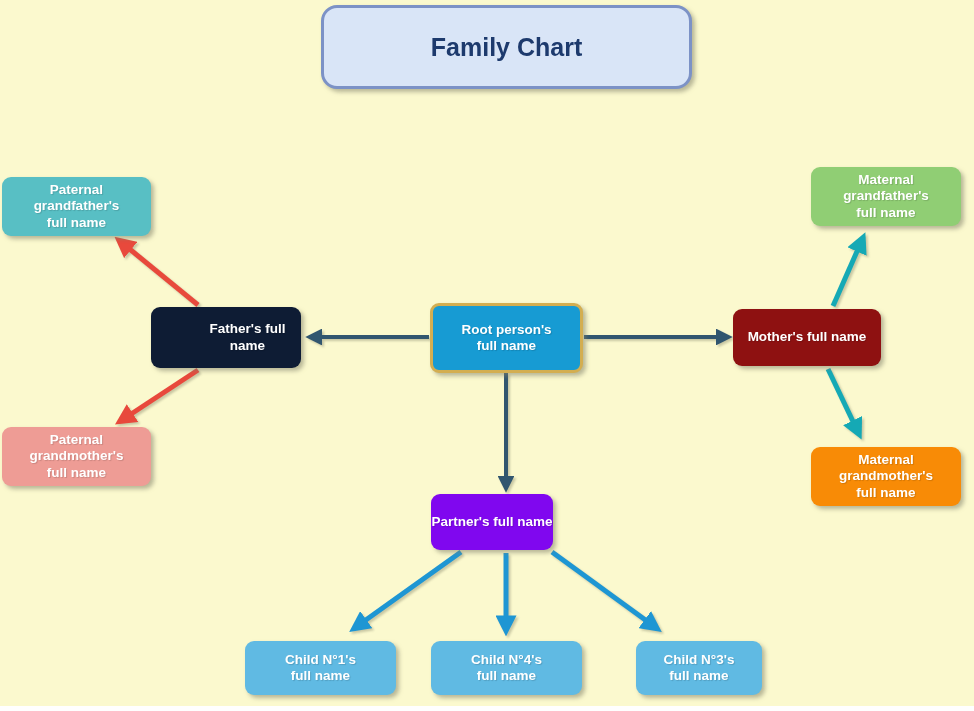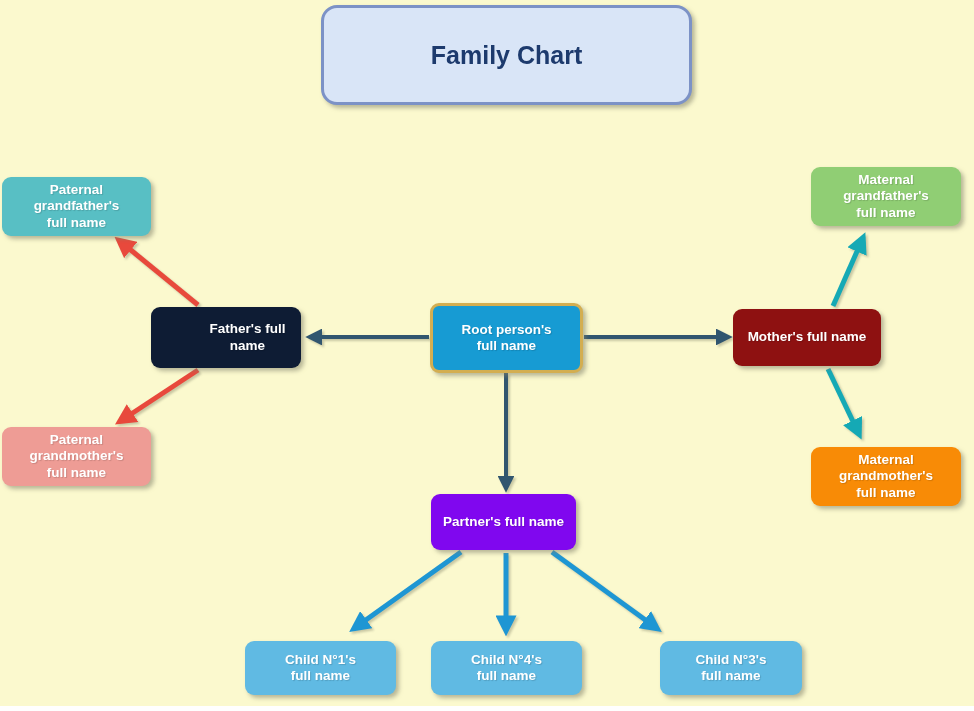--- a/index.html
+++ b/index.html
@@ -25,43 +25,43 @@
   .node-label{
     color:#ffffff;
     font-weight:bold;
     font-size:13.5px;
     line-height:1.22;
     white-space:pre-line;
     text-shadow:1px 1px 1px rgba(0,0,0,.15);
   }
   .title-box{
     position:absolute;
-    left:321px;top:5px;width:371px;height:100px;
+    left:321px;top:5px;width:371px;height:84px;
     display:flex;align-items:center;justify-content:center;
     border:3px solid;
     border-radius:16px;
     box-sizing:border-box;
     box-shadow:3px 3px 4px rgba(130,130,105,.55);
   }
   .title-label{
     font-weight:bold;
     font-size:25px;
   }
   
   .n-root   {left:430px;top:303px;width:153px;height:70px;border:3px solid;}
   .n-father {left:151px;top:307px;width:150px;height:61px;}
   .n-mother {left:733px;top:309px;width:148px;height:57px;}
   .n-patgf  {left:2px;  top:177px;width:149px;height:59px;}
   .n-patgm  {left:2px;  top:427px;width:149px;height:59px;}
   .n-matgf  {left:811px;top:167px;width:150px;height:59px;}
   .n-matgm  {left:811px;top:447px;width:150px;height:59px;}
-  .n-partner{left:431px;top:494px;width:145px;height:56px;}
+  .n-partner{left:431px;top:494px;width:122px;height:56px;}
   .n-child1 {left:245px;top:641px;width:151px;height:54px;}
   .n-child2 {left:431px;top:641px;width:151px;height:54px;}
-  .n-child3 {left:660px;top:641px;width:142px;height:54px;}
+  .n-child3 {left:636px;top:641px;width:126px;height:54px;}
   .bottom-strip{
     position:absolute;left:0;bottom:0;width:974px;height:5px;background:#ffffff;
   }
 </style>
 </head>
 <body>
 
 <div id="canvas" style="background-color: rgb(251, 249, 206);">
 
   <svg id="edge-layer" viewBox="0 0 974 711" xmlns="http://www.w3.org/2000/svg">

